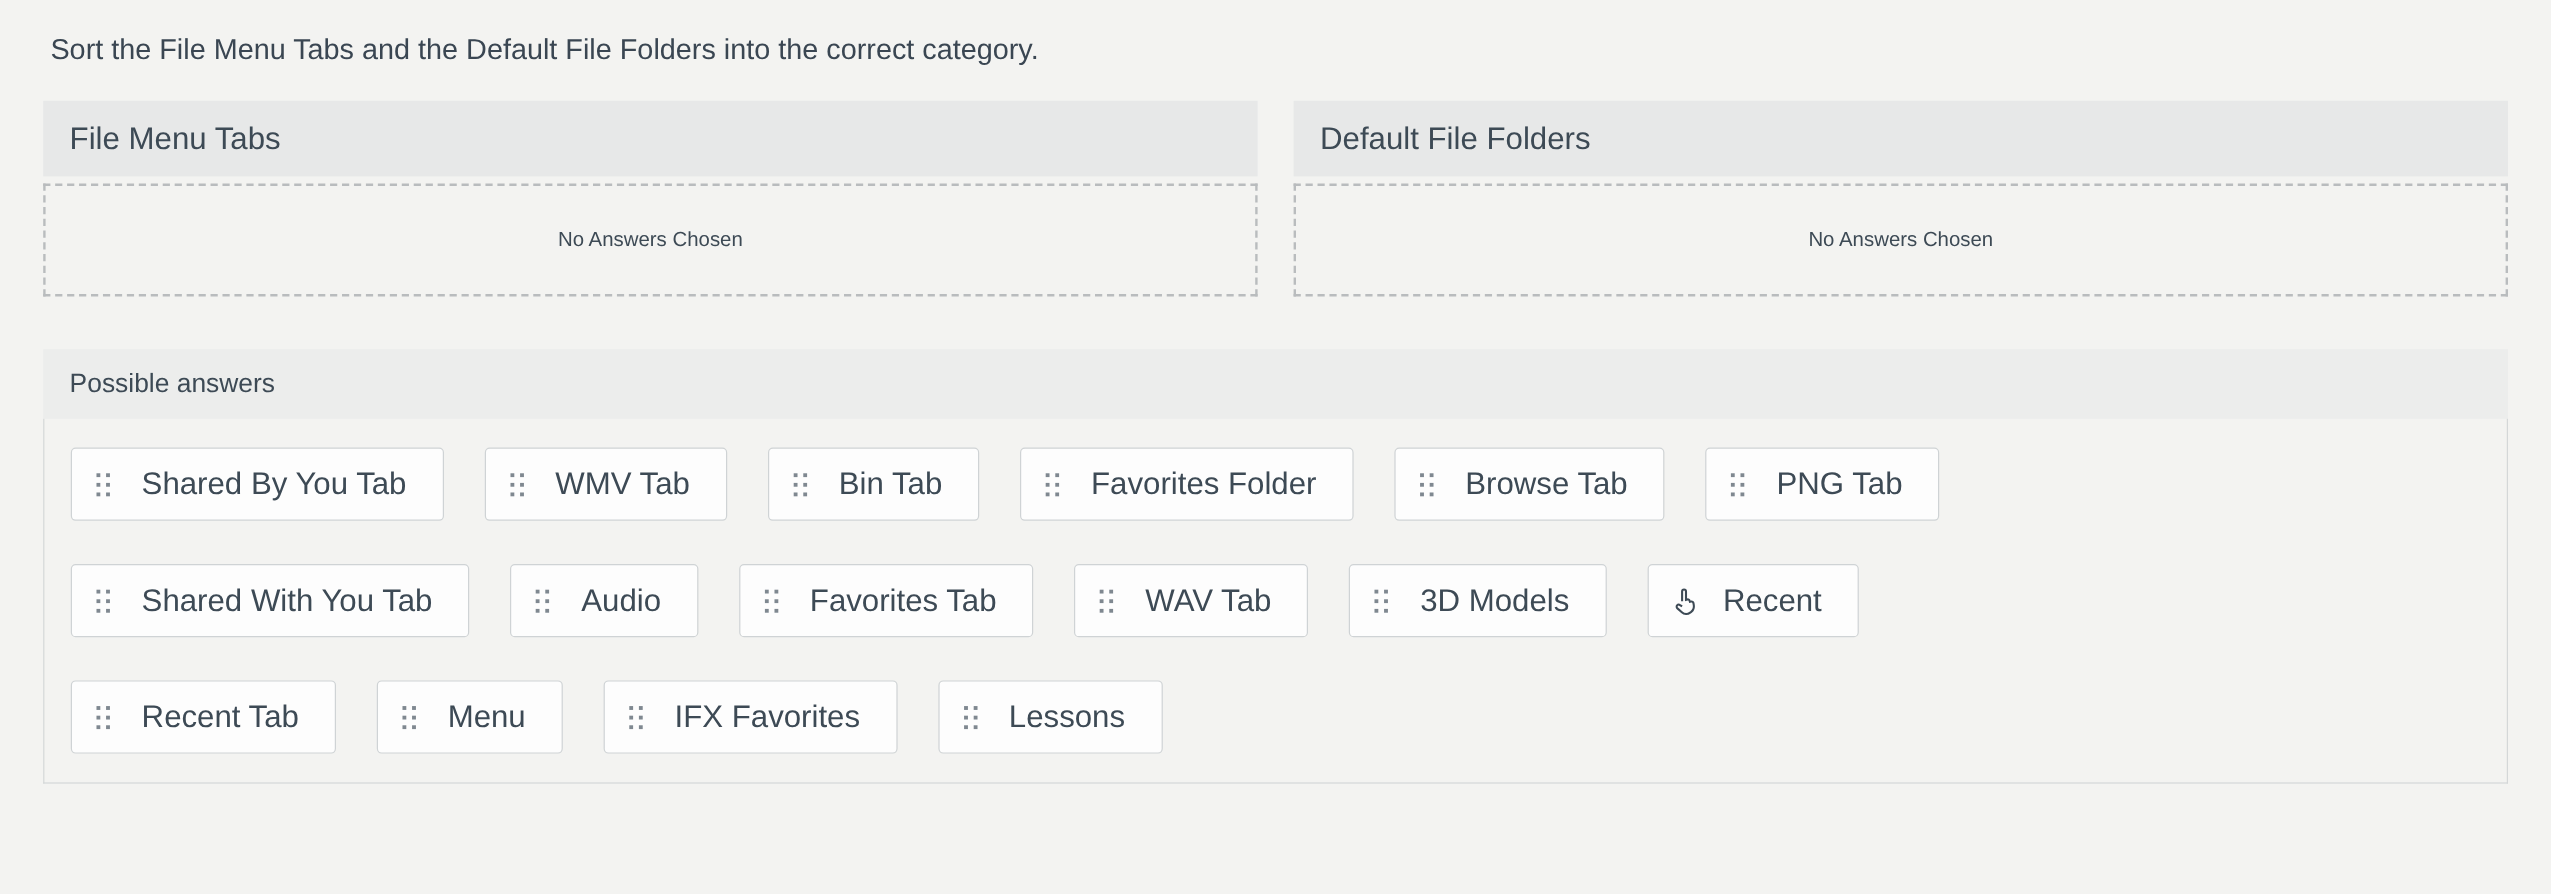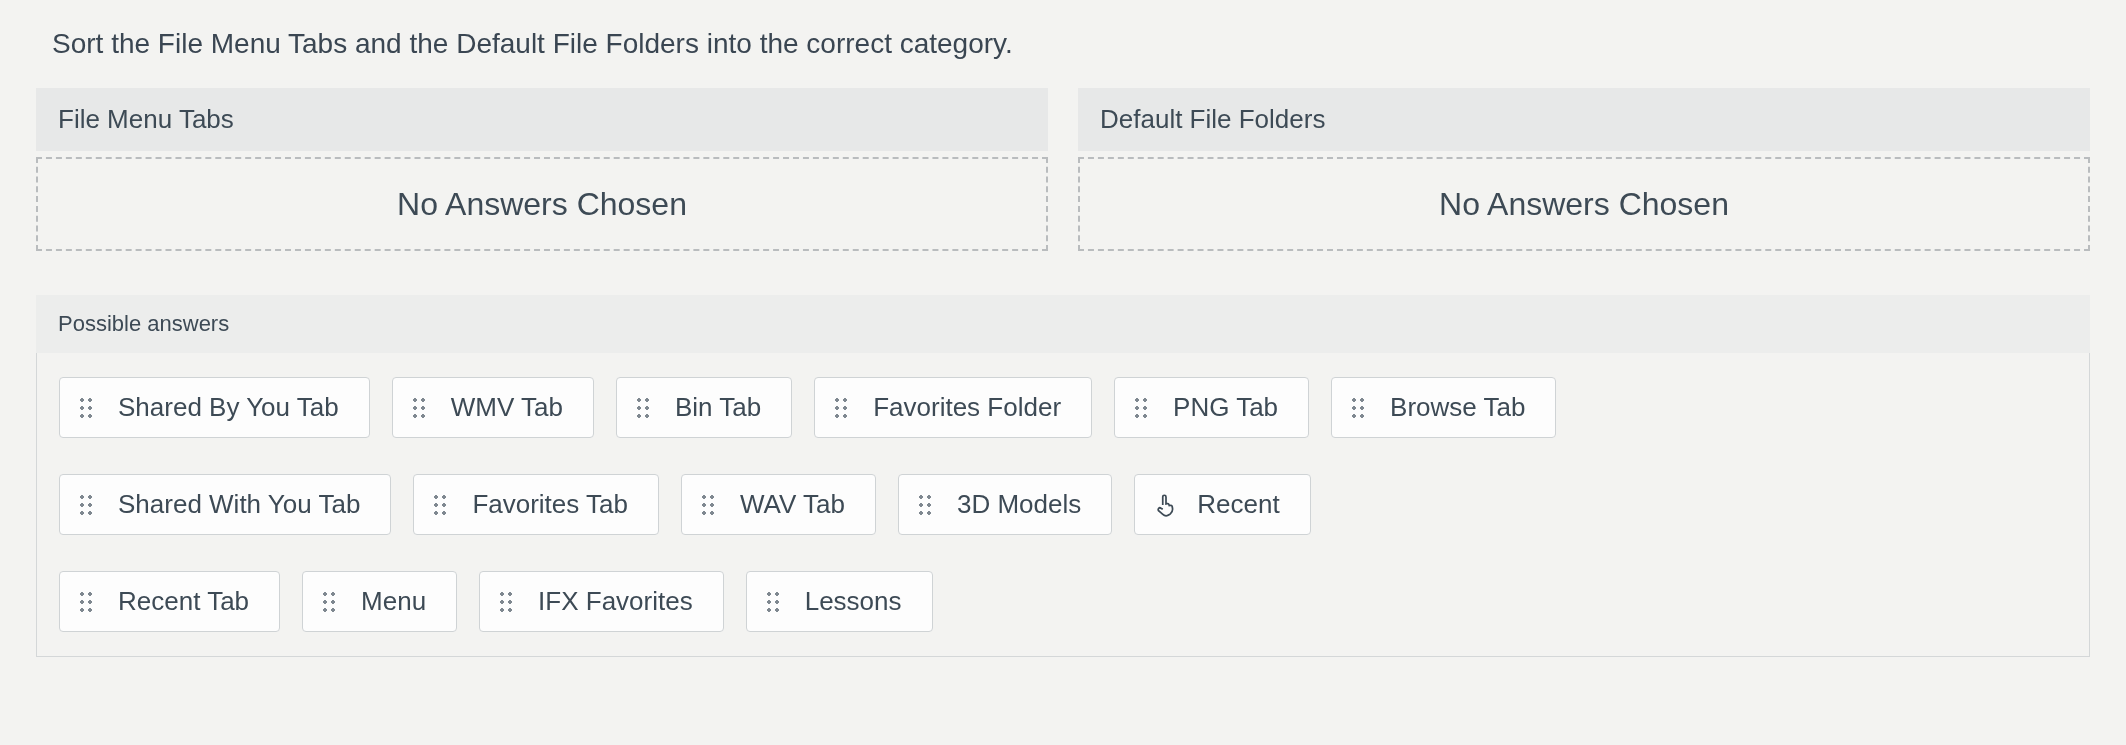--- a/index.html
+++ b/index.html
@@ -4,64 +4,64 @@
 <style>
   * { box-sizing: border-box; margin: 0; padding: 0; }
   html, body { width: 2126px; height: 745px; }
   body {
     font-family: "Segoe UI", Arial, sans-serif;
     background: #f3f3f1;
     color: #3d4a55;
     padding: 28px 36px 0 36px;
   }
   .instruction {
-    font-size: 28px;
+    font-size: 24px;
     font-weight: 400;
     color: #3a4652;
     margin-bottom: 28px;
-    margin-left: 16px;
+    margin-left: 6px;
   }
   .categories {
     display: flex;
     gap: 30px;
   }
   .category {
     flex: 1;
   }
   .category-header {
     background: #e7e8e8;
     padding: 16px 22px;
     font-size: 26px;
     color: #3d4a55;
   }
   .dropzone {
     border: 2px dashed #b9bcbe;
     min-height: 94px;
     display: flex;
     align-items: center;
     justify-content: center;
-    font-size: 32px;
+    font-size: 17px;
     color: #3d4a55;
     margin-top: 6px;
     background: #f3f3f1;
   }
   .possible-header {
     background: #ecedec;
     padding: 16px 22px;
     font-size: 22px;
     color: #3d4a55;
     margin-top: 44px;
   }
   .answers-box {
     border: 1px solid #d4d7d8;
     border-top: none;
     padding: 24px 22px 24px 22px;
     display: flex;
     flex-wrap: wrap;
-    gap: 18px 22px;
+    gap: 18px 34px;
   }
   .chip {
     display: inline-flex;
     align-items: center;
     background: #fdfdfd;
     border: 1px solid #cfd3d5;
     border-radius: 4px;
     padding: 14px 30px 14px 18px;
     font-size: 26px;
     color: #3d4a55;
@@ -120,32 +120,36 @@
   <div class="chip">
     <span class="grip"></span>
     <span>Bin Tab</span>
   </div>
   <div class="chip">
     <span class="grip"></span>
     <span>Favorites Folder</span>
   </div>
   <div class="chip">
     <span class="grip"></span>
-    <span>PNG Tab</span>
+    <span>Browse Tab</span>
   </div>
   <div class="chip">
     <span class="grip"></span>
-    <span>Browse Tab</span>
+    <span>PNG Tab</span>
   </div>
 
   <div style="flex-basis:100%; height:0;"></div>
 
   <div class="chip">
     <span class="grip"></span>
     <span>Shared With You Tab</span>
+  </div>
+  <div class="chip">
+    <span class="grip"></span>
+    <span>Audio</span>
   </div>
   <div class="chip">
     <span class="grip"></span>
     <span>Favorites Tab</span>
   </div>
   <div class="chip">
     <span class="grip"></span>
     <span>WAV Tab</span>
   </div>
   <div class="chip">

